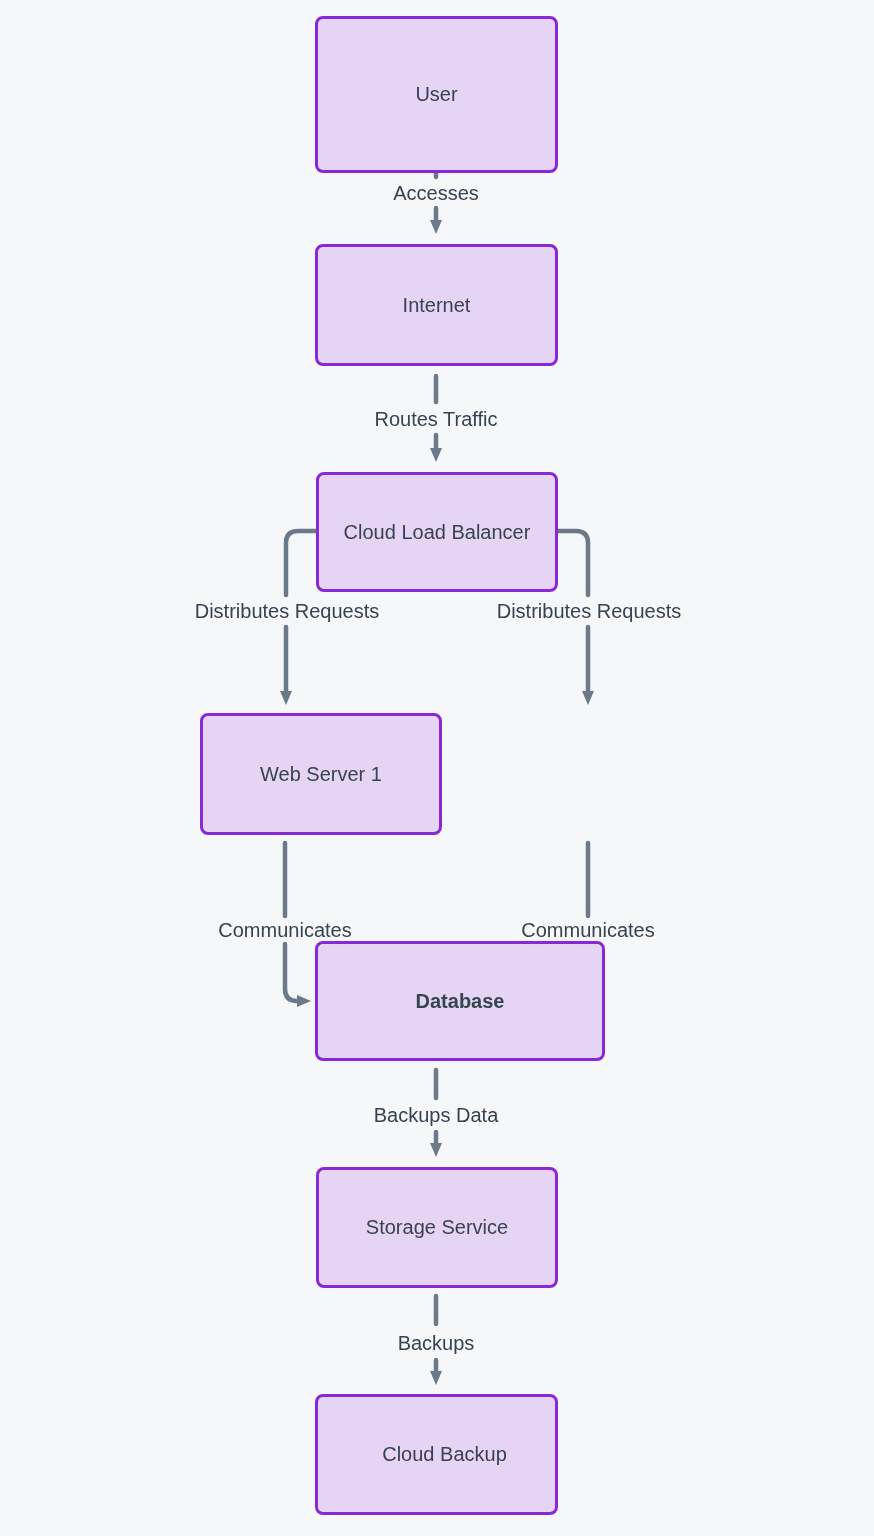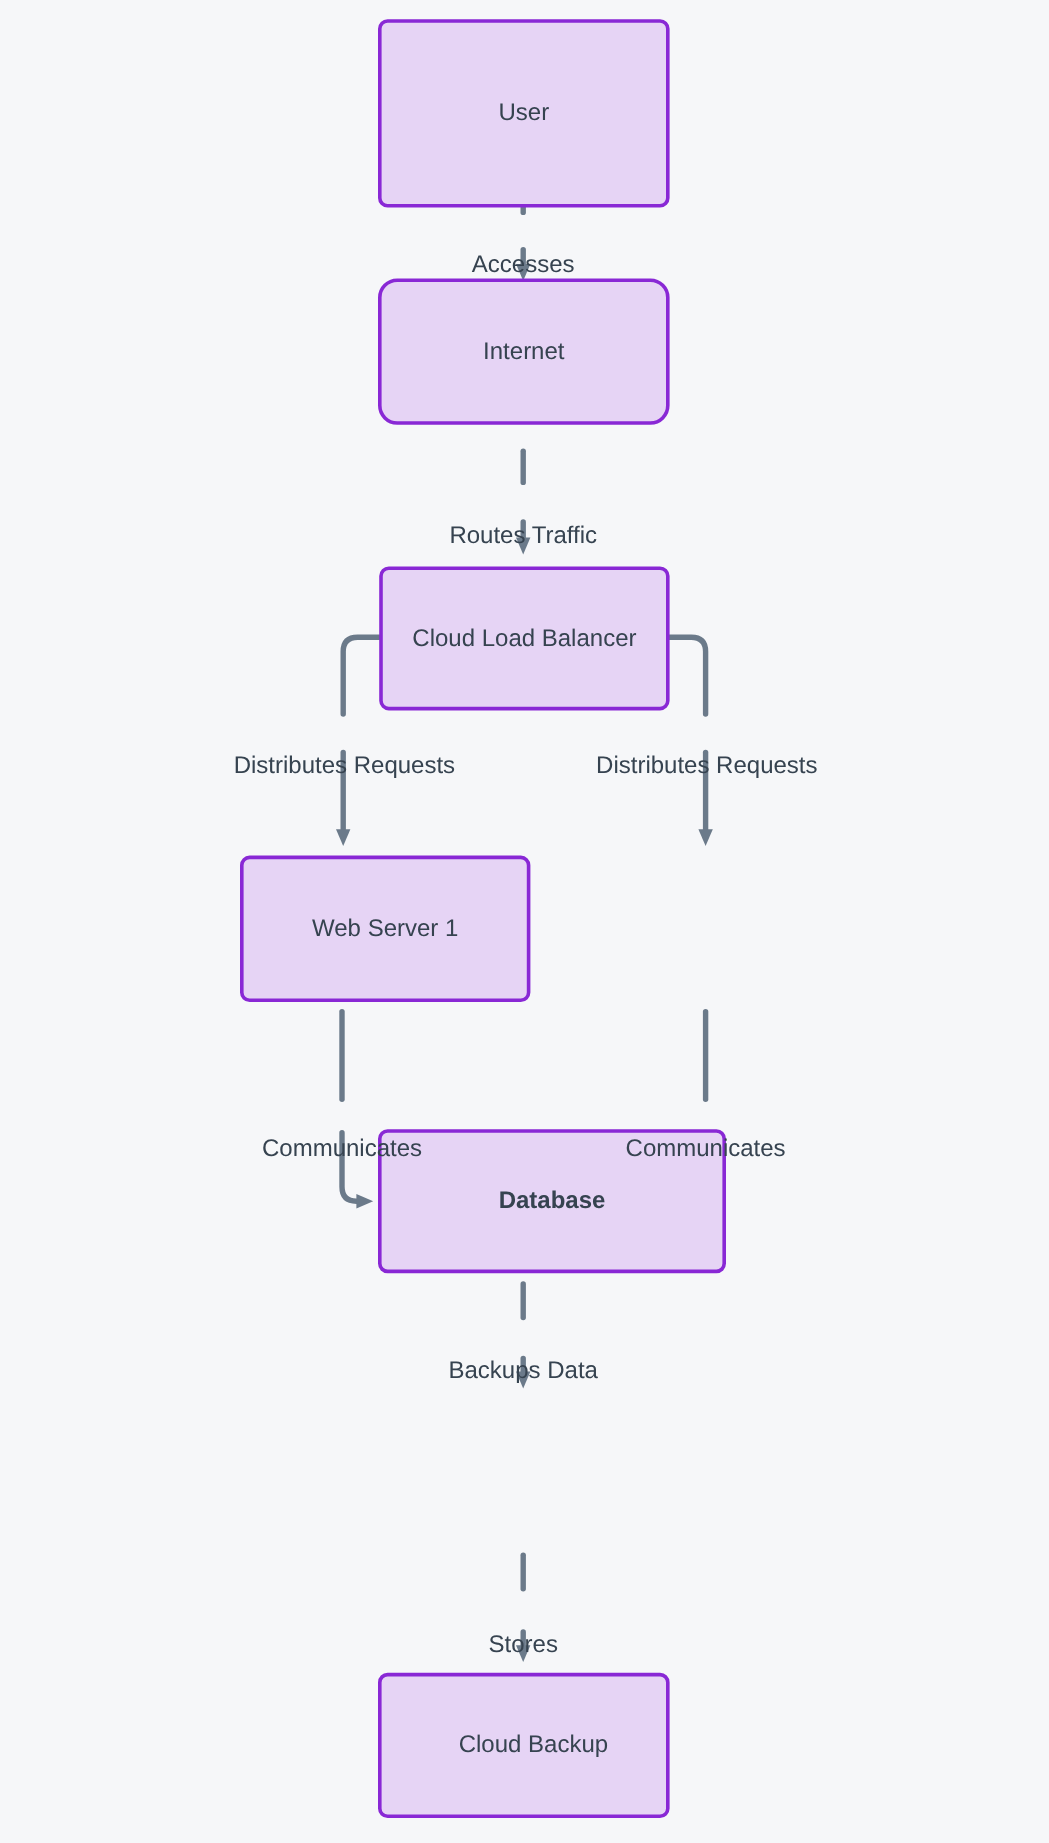--- a/index.html
+++ b/index.html
@@ -37,21 +37,20 @@
     color: #364350;
     font-size: 20px;
     text-align: center;
   }
   .edge-label {
     position: absolute;
     transform: translate(-50%, -50%);
     color: #364350;
     font-size: 20px;
     white-space: nowrap;
-    margin-top: 28px;
   }
 </style>
 </head>
 <body>
 
 <div class="canvas">
 
   <svg class="edge-layer" viewBox="0 0 874 1536" xmlns="http://www.w3.org/2000/svg">
     <defs>
       <marker id="ah" markerUnits="userSpaceOnUse" markerWidth="20" markerHeight="20" refX="3" refY="9" orient="auto">
@@ -97,51 +96,54 @@
     <g class="edge">
       <path d="M436,1296 V1324"></path>
       <path d="M436,1360 V1371" marker-end="url(#ah)"></path>
     </g>
   </svg>
 
   <div class="node" style="left:315px; top:16px; height:157px;">
     <span>User</span>
   </div>
 
-  <div class="node" style="left:315px; top:232px;border-radius:16px;">
+  <div class="node" style="left:315px; top:244px;">
     <span>Internet</span>
   </div>
 
   <div class="node" style="left:316px; top:472px; width:242px; height:120px;justify-content:center;">
     <span>Cloud Load Balancer</span>
   </div>
 
   <div class="node" style="left:164px; top:713px; width:242px;margin-left:36px;">
     <span>Web Server 1</span>
   </div>
 
 
   <div class="node" style="left:315px; top:941px; width:290px; height:120px;font-weight:bold;">
     <span>Database</span>
   </div>
 
+  <div class="node" style="left:316px; top:1167px; width:242px; height:121px;">
+    <span>Storage Service</span>
+  </div>
 
   <div class="node" style="left:315px; top:1394px; height:121px;padding-left:16px;">
     <span>Cloud Backup</span>
   </div>
 
   <div class="edge-label" style="left:436px; top:193px;">Accesses</div>
 
   <div class="edge-label" style="left:436px; top:419px;">Routes Traffic</div>
 
   <div class="edge-label" style="left:287px; top:611px;">Distributes Requests</div>
 
   <div class="edge-label" style="left:589px; top:611px;">Distributes Requests</div>
 
   <div class="edge-label" style="left:285px; top:930px;">Communicates</div>
 
   <div class="edge-label" style="left:588px; top:930px;">Communicates</div>
 
   <div class="edge-label" style="left:436px; top:1115px;">Backups Data</div>
 
-  <div class="edge-label" style="left:436px; top:1343px;">Stores</div>
+  <div class="edge-label" style="left:436px; top:1343px;">Backups</div>
 
 </div>
 
 </body></html>

